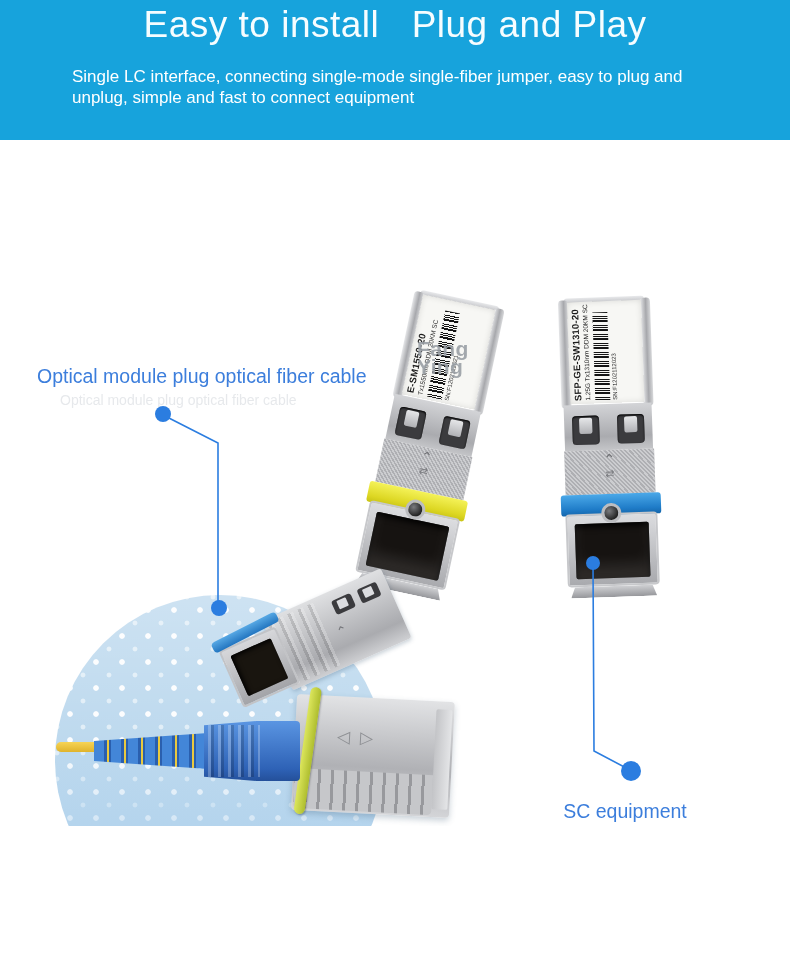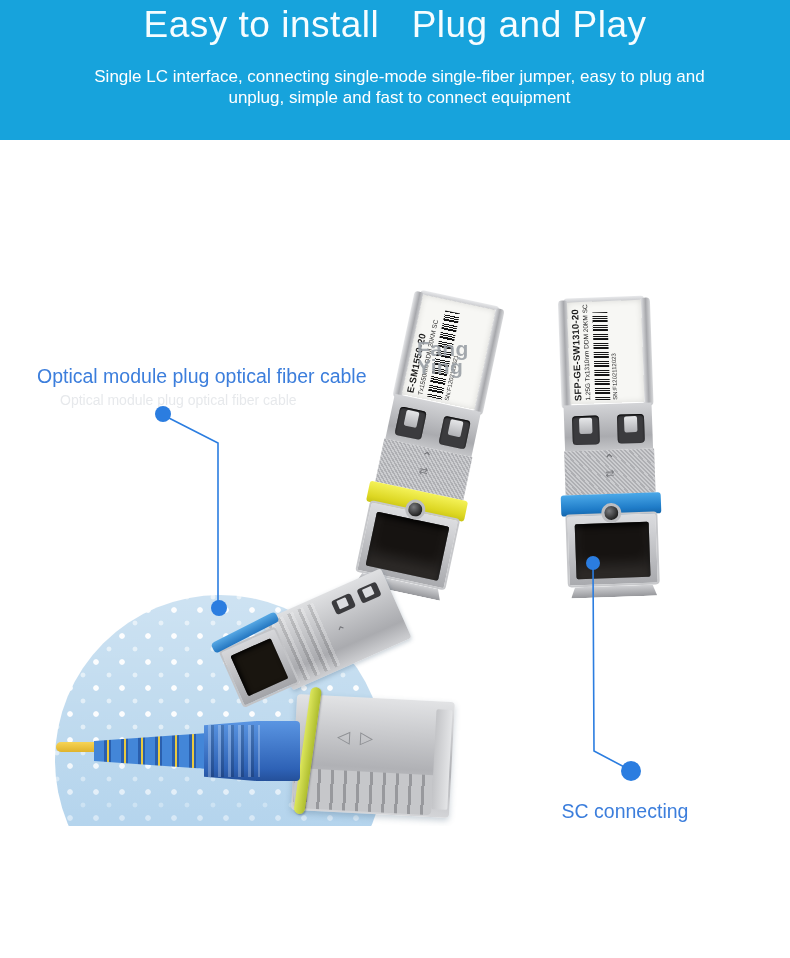--- a/index.html
+++ b/index.html
@@ -8,21 +8,21 @@
   .page { position:relative; width:790px; height:826px; background:#fff; overflow:hidden; }
 
   
   .header { position:absolute; left:0; top:0; width:790px; height:140px; background:#17a3dc; }
   .header .title {
     position:absolute; left:0; top:4px; width:790px; text-align:center;
     color:#f6fdff; font-size:37px; font-weight:400; white-space:pre; letter-spacing:0.5px;
   }
   .header .subtitle {
     position:absolute; left:72px; top:66px; width:655px;
-    color:#ffffff; font-size:17px; line-height:21px; font-weight:400;text-align:center;
+    color:#ffffff; font-size:17px; line-height:21px; font-weight:400;
   }
 
   
   .left-label { position:absolute; left:37px; top:365px; color:#3c7edc; font-size:19.5px; }
   .left-label-ghost { position:absolute; left:60px; top:392px; color:#c9ced4; font-size:14px; opacity:.45; filter:blur(.4px); }
   .right-label { position:absolute; left:540px; top:800px; width:170px; text-align:center; color:#3c7edc; font-size:19.5px; }
 
   
   .module { position:absolute; width:90px; height:300px; }
   .module-left  { left:384px; top:295px; transform:rotate(12deg); }
@@ -202,21 +202,21 @@
   <div class="p-rx-module">
     <div class="prx-cap"></div>
     <div class="prx-ribs"></div>
     <div class="prx-arrows">◁▷</div>
     <div class="prx-bail"></div>
   </div>
   <div class="p-cable"></div>
   <div class="p-boot"></div>
   <div class="p-sc"></div>
 
-  <div class="right-label">SC connecting</div>
+  <div class="right-label">SC equipment</div>
 
   <svg class="leads" width="790" height="958" viewBox="0 0 790 958">
     <polyline points="163,415 218,443 218,602" fill="none" stroke="#2b7de0" stroke-width="1.6"></polyline>
     <circle cx="163" cy="414" r="8" fill="#2b7de0"></circle>
     <circle cx="219" cy="608" r="8" fill="#2b7de0"></circle>
     <polyline points="593,563 594,751 630,770" fill="none" stroke="#2b7de0" stroke-width="1.6"></polyline>
     <circle cx="593" cy="563" r="7" fill="#2b7de0"></circle>
     <circle cx="631" cy="771" r="10" fill="#2b7de0"></circle>
   </svg>
 

